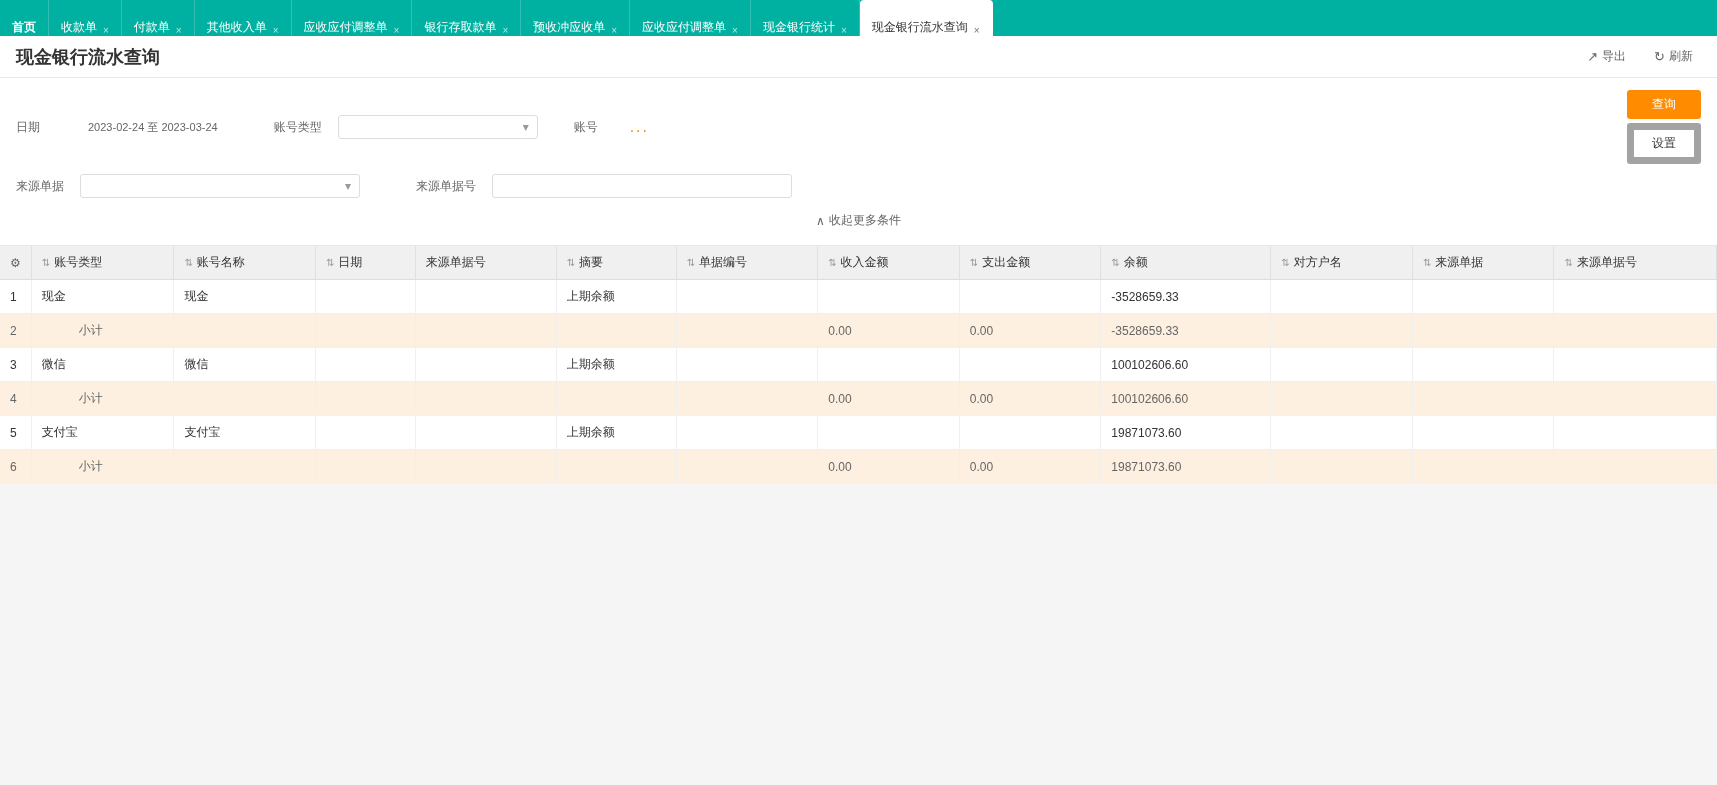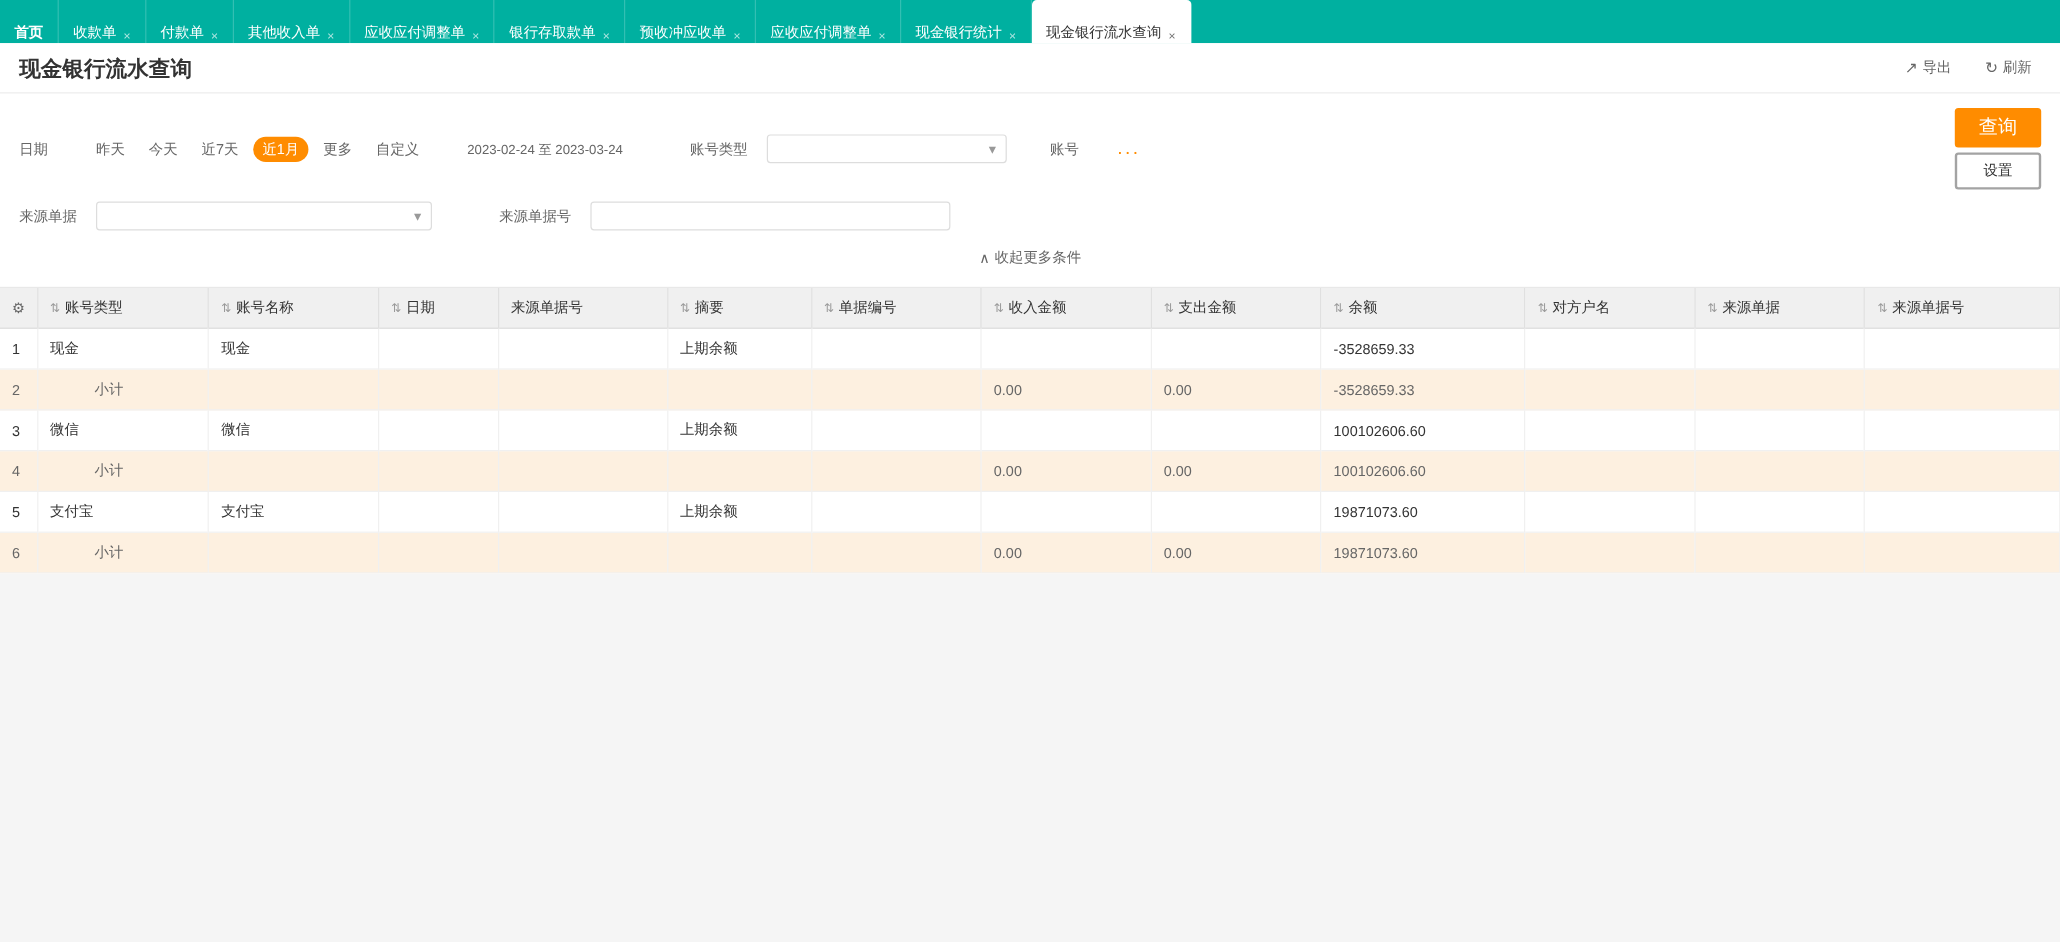--- a/index.html
+++ b/index.html
@@ -135,27 +135,27 @@
       cursor: pointer;
       font-size: 16px;
       letter-spacing: 2px;
     }
     .query-btn {
       background: #ff8c00;
       color: #fff;
       border: none;
       border-radius: 3px;
       padding: 6px 20px;
-      font-size: 16px;
+      font-size: 12px;
       cursor: pointer;
     }
     .settings-btn {
       background: #fff;
       color: #333;
-      border: 2px solid #a3a3a3;
+      border: 7px solid #a3a3a3;
       border-radius: 3px;
       padding: 5px 18px;
       font-size: 12px;
       cursor: pointer;
     }
     .action-btns {
       display: flex;
       flex-direction: column;
       gap: 4px;
       margin-left: auto;
@@ -277,28 +277,20 @@
       <span style="font-size:13px;">↻</span>
       <span>刷新</span>
     </div>
   </div>
 </div>
 
 <div class="filter-area">
   <div class="filter-row">
 
     <span class="filter-label">日期</span>
-    <div class="date-options">
-      <button class="date-btn">昨天</button>
-      <button class="date-btn">今天</button>
-      <button class="date-btn">近7天</button>
-      <button class="date-btn active">近1月</button>
-      <button class="date-btn">更多</button>
-      <button class="date-btn">自定义</button>
-    </div>
     <span class="date-range">2023-02-24 至 2023-03-24</span>
 
     <span class="filter-label" style="margin-left:40px;">账号类型</span>
     <div class="filter-select" style="min-width:200px;">
       <span class="filter-text"></span>
       <span style="color:#999;">▾</span>
     </div>
 
     <span class="filter-label" style="margin-left:20px;">账号</span>
     <span class="dots-btn">...</span>

